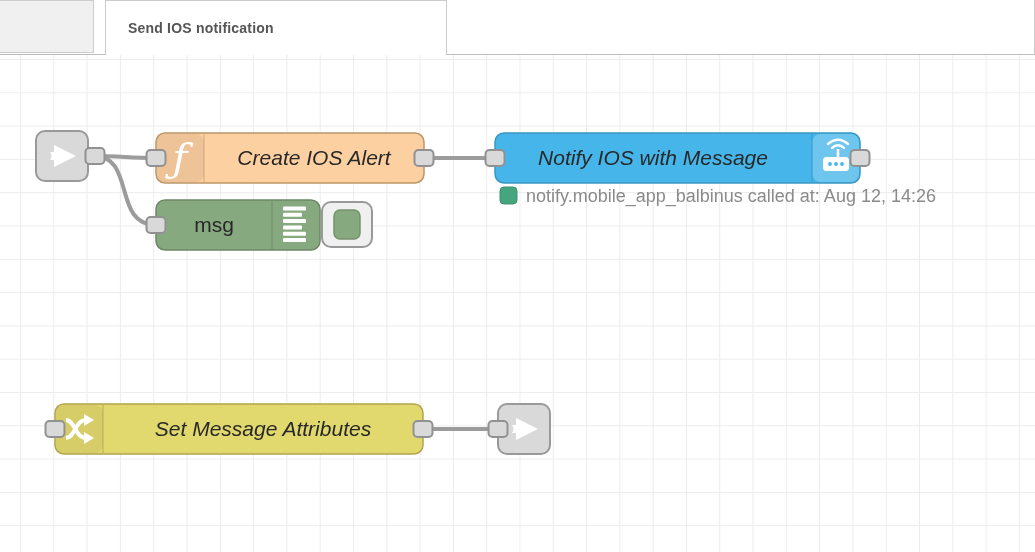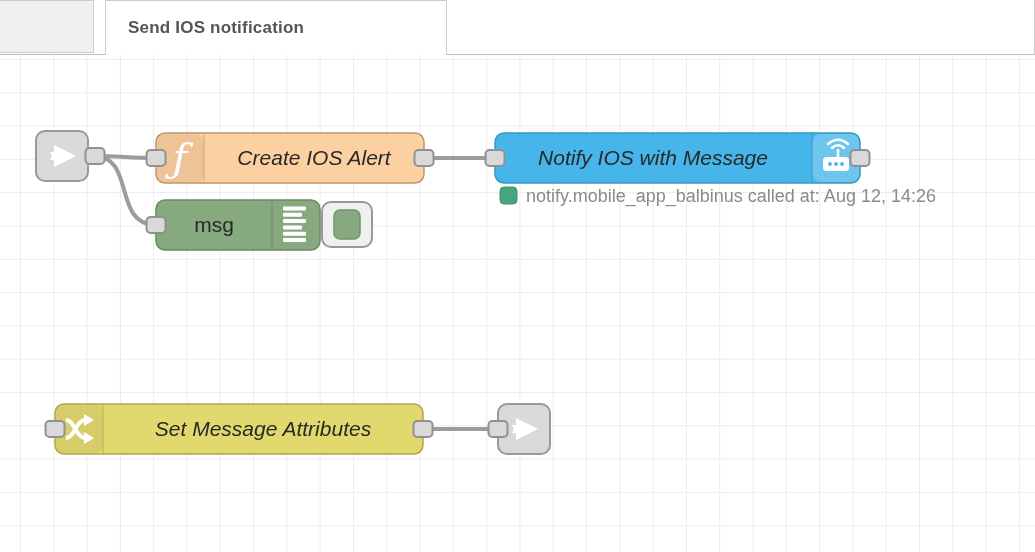--- a/index.html
+++ b/index.html
@@ -27,21 +27,21 @@
     border-left: none;
   }
   .tab-active {
     position: absolute; top: 0; left: 105px;
     width: 342px; height: 55px;
     background: #ffffff;
     border: 1px solid #cccccc;
     border-bottom: none;
     display: flex; align-items: center;
     padding-left: 22px;
-    font-size: 17px; font-weight: bold; color: #555555;
+    font-size: 14px; font-weight: bold; color: #555555;
     letter-spacing: 0.2px;
   }
 
   
   .canvas {
     position: absolute; top: 55px; left: 0;
     width: 1035px; height: 497px;
     background-color: #ffffff;
     background-image:
       linear-gradient(to right, #ececec 1px, transparent 1px),

